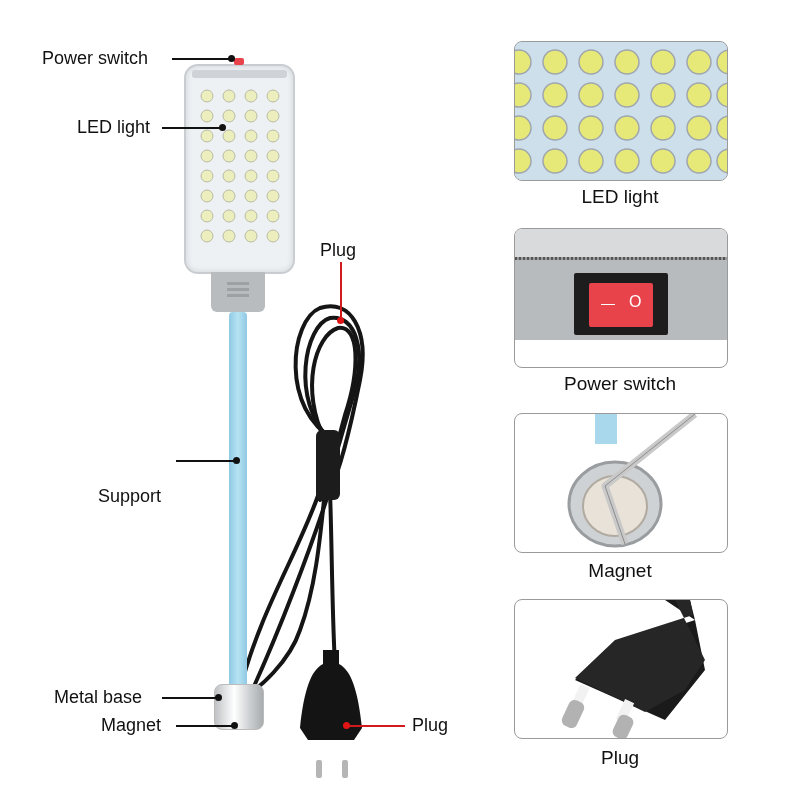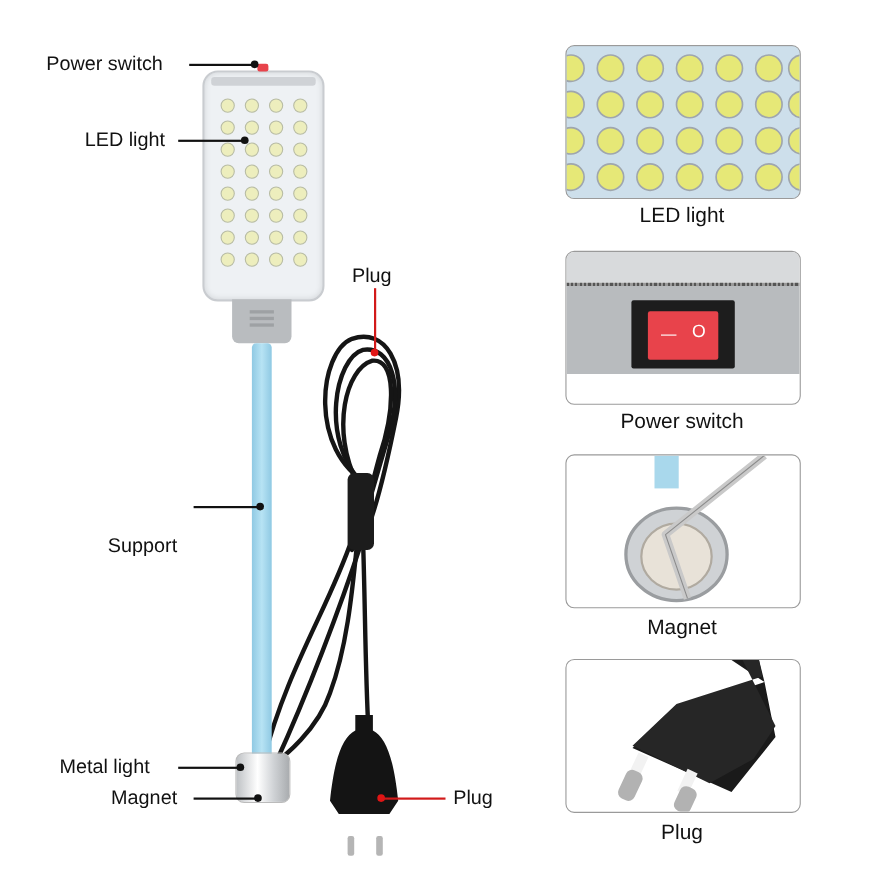--- a/index.html
+++ b/index.html
@@ -101,21 +101,21 @@
   <div class="dot" style="left:219px;top:124px;"></div>
 
   <div class="label" style="left:320px;top:240px;">Plug</div>
   <div class="abs" style="left:340px;top:262px;width:2px;height:58px;background:#d21a1a;"></div>
   <div class="dot red" style="left:337px;top:317px;"></div>
 
   <div class="label" style="left:98px;top:450px;margin-top:36px;">Support</div>
   <div class="leader" style="left:176px;top:460px;width:60px;"></div>
   <div class="dot" style="left:233px;top:457px;"></div>
 
-  <div class="label" style="left:54px;top:687px;">Metal light</div>
+  <div class="label" style="left:54px;top:687px;">Metal base</div>
   <div class="leader" style="left:162px;top:697px;width:56px;"></div>
   <div class="dot" style="left:215px;top:694px;"></div>
 
   <div class="label" style="left:101px;top:715px;">Magnet</div>
   <div class="leader" style="left:176px;top:725px;width:58px;"></div>
   <div class="dot" style="left:231px;top:722px;"></div>
 
   <div class="dot red" style="left:343px;top:722px;"></div>
   <div class="leader red" style="left:349px;top:725px;width:56px;"></div>
   <div class="label" style="left:412px;top:715px;">Plug</div>

